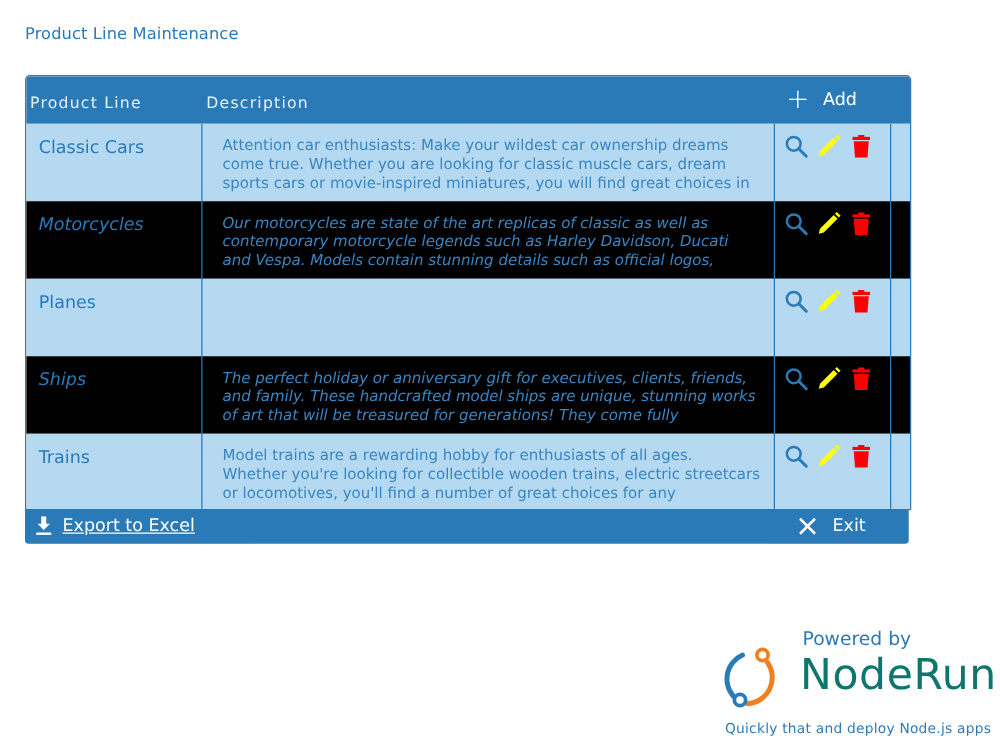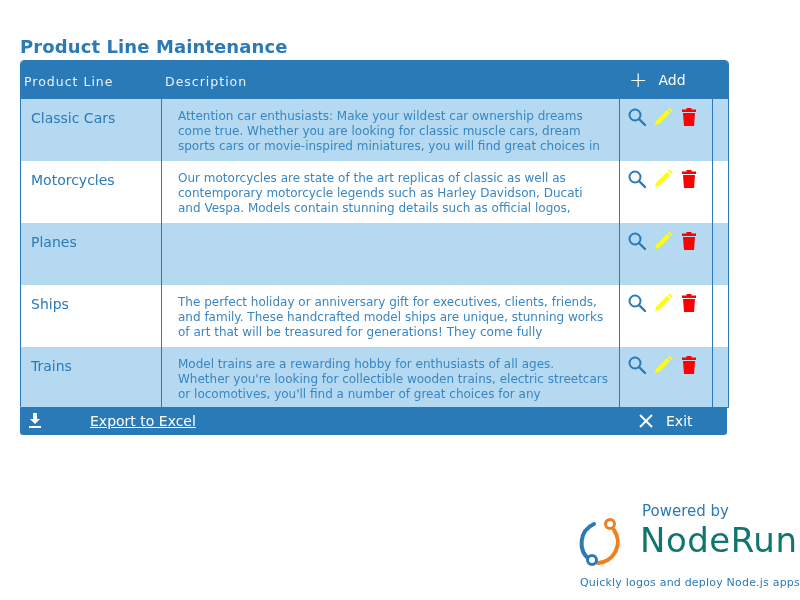--- a/index.html
+++ b/index.html
@@ -1,40 +1,40 @@
 <!DOCTYPE html>
 <html><head>
 <meta charset="utf-8">
 <style>
   * { box-sizing: border-box; margin: 0; padding: 0; }
   body { width: 800px; height: 600px; background: #ffffff; position: relative; overflow: hidden; font-family: "DejaVu Sans", sans-serif; }
-  .page-title { position: absolute; left: 20px; top: 36px; font-size: 18px; font-weight: bold; color: #2a7ab8; letter-spacing: 0.1px; }
+  .page-title { position: absolute; left: 20px; top: 20px; font-size: 13px; font-weight: normal; color: #2a7ab8; letter-spacing: 0.1px; }
 
   .grid { position: absolute; left: 20px; top: 60px; width: 709px; height: 348px; background: #e1effa; border: 1px solid #2a7ab8; border-radius: 4px 4px 0 0; overflow: hidden; }
   .grid-header { position: absolute; left: 0; top: 0; width: 709px; height: 38px; background: #2a7ab8; color: #ffffff; }
   .hdr-col { position: absolute; top: 13px; font-size: 12.5px; letter-spacing: 1px; color: #e8f2fb; }
   .hdr-product { left: 3px; }
   .hdr-desc { left: 144px; }
   .add-btn { position: absolute; left: 608px; top: 9px; height: 20px; display: flex; align-items: center; color: #ffffff; font-size: 14px; cursor: pointer; }
   .add-btn .plus { font-size: 22px; font-weight: 300; line-height: 18px; margin-right: 11px; }
 
   .rows { position: absolute; left: 0; top: 38px; width: 692px; }
   .row { position: relative; height: 62px; width: 748px; }
   .row.odd { background: #b4d9f1; }
-  .row.even { background: #ffffff; }
+  .row.even { background: #000000; font-style: italic; }
   .cell-product { position: absolute; left: 10px; top: 11px; font-size: 14px; color: #2a7ab8; }
   .cell-desc { position: absolute; left: 157px; top: 10px; width: 430px; font-size: 12px; line-height: 15px; color: #3a86c2; height: 46px; overflow: hidden; }
   .col-divider-1 { position: absolute; left: 140px; top: 38px; width: 1px; height: 310px; background: #2a7ab8; }
   .col-divider-2 { position: absolute; left: 598px; top: 38px; width: 1px; height: 310px; background: #2a7ab8; }
   .col-divider-3 { position: absolute; left: 691px; top: 38px; width: 1px; height: 310px; background: #2a7ab8; }
   .actions { position: absolute; left: 606px; top: 8px; display: flex; align-items: center; gap: 6px; }
   .act { width: 20px; height: 20px; display: inline-block; cursor: pointer; }
 
   .footer { position: absolute; left: 20px; top: 408px; width: 707px; height: 27px; background: #2a7ab8; border-radius: 0 0 3px 3px; color: #ffffff; }
-  .export { position: absolute; left: 8px; top: 5px; display: flex; align-items: center; font-size: 14px; cursor: pointer; gap: 40px; }
+  .export { position: absolute; left: 8px; top: 5px; display: flex; align-items: center; font-size: 14px; cursor: pointer; }
   .export .lbl { text-decoration: underline; margin-left: 8px; }
   .exit { position: absolute; left: 618px; top: 5px; display: flex; align-items: center; font-size: 14px; cursor: pointer; }
   .exit .lbl { margin-left: 12px; }
 
   .brand { position: absolute; left: 578px; top: 500px; width: 215px; height: 95px; }
   .brand .powered { position: absolute; left: 64px; top: 2px; font-size: 15px; color: #2a7ab8; }
   .brand .name { position: absolute; left: 62px; top: 20px; font-size: 34px; color: #0f766e; letter-spacing: 0.5px; }
   .brand .tag { position: absolute; left: 2px; top: 76px; font-size: 11px; color: #2a7ab8; letter-spacing: 0.2px; white-space: nowrap; }
   .brand .logo { position: absolute; left: 0; top: 16px; width: 52px; height: 52px; }
 </style>
@@ -179,14 +179,14 @@
 
 <div class="brand">
   <span class="powered">Powered by</span>
   <svg class="logo" viewBox="0 0 52 52">
     <path d="M16 8 A21 21 0 0 0 12 44" fill="none" stroke="#2a7ab8" stroke-width="4" stroke-linecap="round"></path>
     <path d="M36 14 A21 21 0 0 1 20 47" fill="none" stroke="#f07f1d" stroke-width="4" stroke-linecap="round"></path>
     <circle cx="32" cy="8" r="4.5" fill="#ffffff" stroke="#f07f1d" stroke-width="3"></circle>
     <circle cx="14" cy="44" r="4.5" fill="#ffffff" stroke="#2a7ab8" stroke-width="3"></circle>
   </svg>
   <span class="name">NodeRun</span>
-  <span class="tag">Quickly logos and deploy Node.js apps</span>
+  <span class="tag">Quickly that and deploy Node.js apps</span>
 </div>
 
 </body></html>

